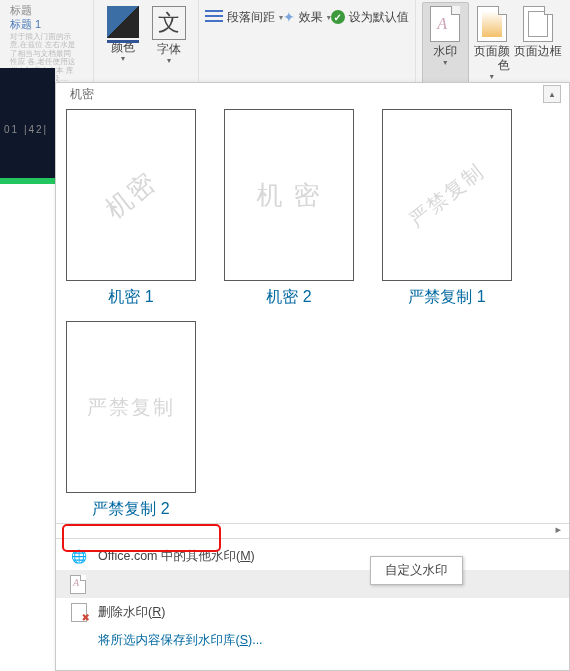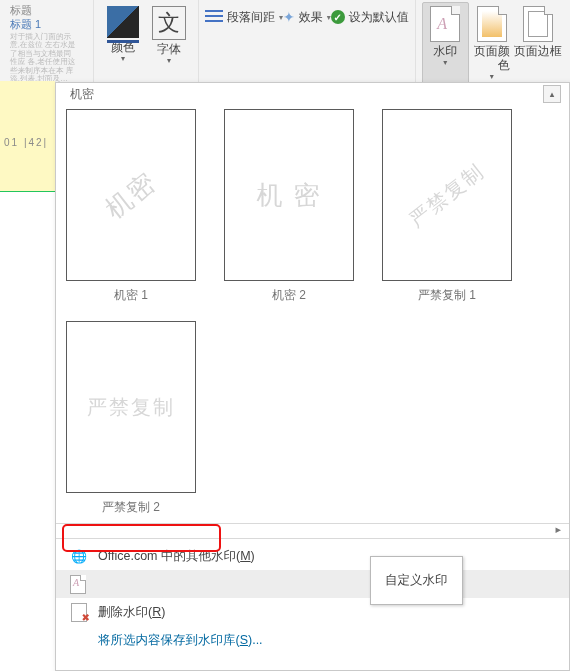--- a/index.html
+++ b/index.html
@@ -30,50 +30,50 @@
 .ico-lines{width:18px;height:14px;background:repeating-linear-gradient(#4472c4 0 2px,transparent 2px 5px)}
 .ico-star{color:#7aa5d8;font-size:14px}
 .ico-check{width:14px;height:14px;border-radius:50%;background:#3c9a3c;color:#fff;display:inline-flex;align-items:center;justify-content:center;font-size:10px;font-weight:700}
 .ico-page{width:28px;height:34px;border:1px solid #9b9b9b;background:#fff;position:relative}
 .ico-page::after{content:"";position:absolute;right:-1px;top:-1px;width:8px;height:8px;background:#f3f3f3;border-left:1px solid #9b9b9b;border-bottom:1px solid #9b9b9b}
 .ico-page .a{position:absolute;left:6px;top:8px;font-size:16px;color:#cda0b5;font-family:Georgia,serif;font-style:italic}
 .ico-pagecolor .fill{position:absolute;inset:4px;background:linear-gradient(180deg,#fff,#f2c069)}
 .ico-pageborder .bd{position:absolute;inset:4px;border:1px solid #a0a0a0}
 
 
-.leftpane{position:absolute;left:0;top:81px;width:55px;height:110px;background:#fef9c3;border-right:1px solid #e6e6e6;border-bottom:1px solid #22c55e}
+.leftpane{position:absolute;left:0;top:68px;width:55px;height:110px;background:#0f172a;border-right:1px solid #e6e6e6;border-bottom:6px solid #22c55e}
 .leftpane .ruler{font-size:10px;color:#8a8a8a;padding:56px 4px 4px;letter-spacing:2px}
 
 
 .gallery{position:absolute;left:55px;top:82px;right:0;bottom:0;background:#fff;border:1px solid #c9c9c9;box-shadow:2px 2px 6px rgba(0,0,0,.15)}
 .gallery-head{height:22px;display:flex;align-items:center;justify-content:space-between;padding:0 8px 0 14px;font-size:12px;color:#666}
 .scroll-up{width:16px;height:16px;border:1px solid #c0c0c0;background:#f4f4f4;display:flex;align-items:center;justify-content:center;font-size:9px;color:#666}
 .gallery-body{padding:4px 10px 0;display:flex;flex-wrap:wrap;gap:10px 28px;height:414px;overflow:hidden}
 .gitem{display:flex;flex-direction:column;align-items:center;gap:6px}
 .thumb{width:128px;height:170px;border:1px solid #5a5a5a;background:#fff;position:relative;display:flex;align-items:center;justify-content:center}
 .wm{font-size:26px;color:#d7d7d7;letter-spacing:2px;font-weight:500;user-select:none}
 .wm.diag{transform:rotate(-38deg)}
-.glabel{font-size:12px;color:#737373}
+.glabel{font-size:16px;color:#0369a1}
 .gfoot{border-top:1px solid #d9d9d9}
 .gfoot .scrollr{height:14px;border-bottom:1px solid #d9d9d9;position:relative}
 .gfoot .scrollr::after{content:"▸";position:absolute;right:8px;top:-1px;font-size:11px;color:#777}
 .menu{padding:3px 0}
 .mitem{display:flex;align-items:center;gap:10px;height:28px;padding:0 14px;font-size:12.5px}
 .mitem.hover,.mitem:hover{background:#ededed}
 .mitem.disabled{color:#0369a1}
 .mico{width:18px;height:18px;display:inline-flex;align-items:center;justify-content:center;font-size:13px;color:#777}
 .mico.page{border:1px solid #aaa;width:14px;height:17px;background:#fff;position:relative}
 .mico.page::after{content:"";position:absolute;right:-1px;top:-1px;width:5px;height:5px;background:#fff;border-left:1px solid #aaa;border-bottom:1px solid #aaa}
 .mico.page .a{position:absolute;left:2px;top:1px;font-size:10px;color:#cda0b5;font-family:Georgia,serif;font-style:italic}
 .mico.globe{color:#4a7bbf}
 .underline{text-decoration:underline}
 .highlight{position:absolute;border:2.5px solid #e11;border-radius:5px;pointer-events:none}
 
 
-.tipbox{position:absolute;border:1px solid #b9b9b9;background:#fff;padding:15px 14px;font-size:12.5px;box-shadow:1px 1px 3px rgba(0,0,0,.2)}
+.tipbox{position:absolute;border:1px solid #b9b9b9;background:#fff;padding:5px 14px;font-size:12.5px;box-shadow:1px 1px 3px rgba(0,0,0,.2)}
 
 
 .bg-gray{position:absolute;left:55px;right:0;bottom:0;height:60px;background:#eaeaea;z-index:-1}
 
 
 .thumb-title{box-sizing:border-box}
 </style>
 </head>
 <body>
 <div class="stage">

